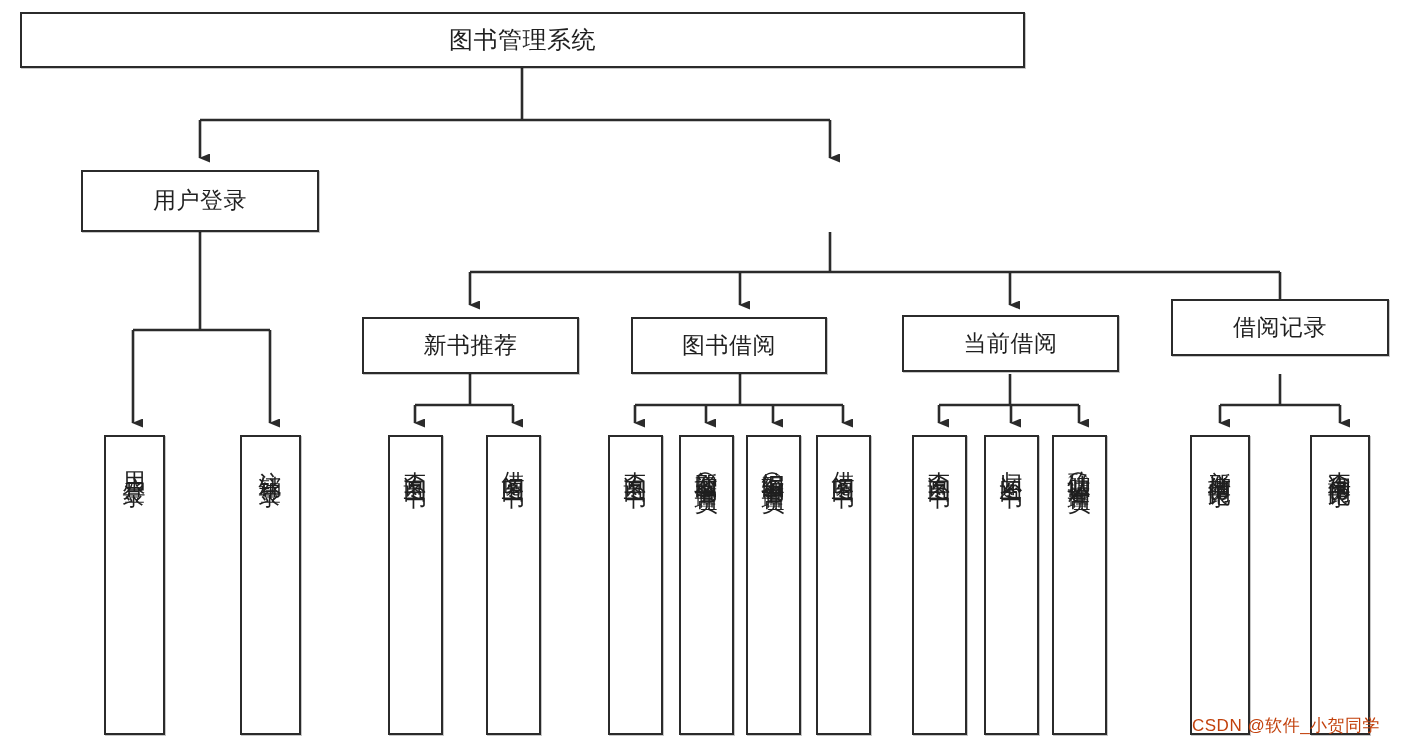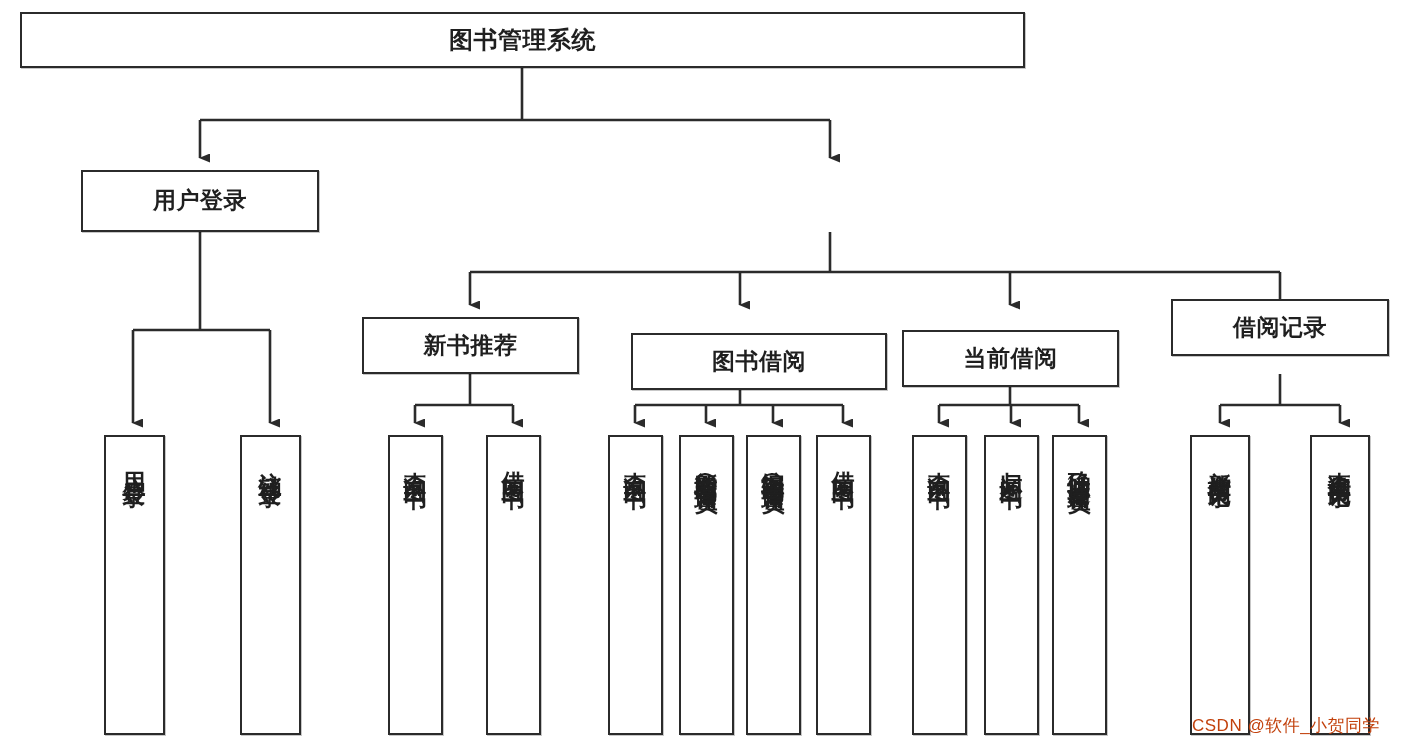--- a/index.html
+++ b/index.html
@@ -29,21 +29,20 @@
   .node {
     position: absolute;
     box-sizing: border-box;
     border: 2px solid #2b2b2b;
     background: #ffffff;
     display: flex;
     align-items: center;
     justify-content: center;
     color: #1a1a1a;
     box-shadow: 1px 1px 0 rgba(0,0,0,0.22);
-    font-weight: bold;
   }
   .node .label {
     display: block;
     text-align: center;
     line-height: 1.18;
     color: #1f1f1f;
   }
   
   .node.horiz .label {
     font-size: 23px;
@@ -141,24 +140,24 @@
     <span class="label">图书管理系统</span>
   </div>
 
   <div class="node horiz" style="left:81px; top:170px; width:238px; height:62px;">
     <span class="label">用户登录</span>
   </div>
 
   <div class="node horiz" style="left:362px; top:317px; width:217px; height:57px;align-items:center;">
     <span class="label">新书推荐</span>
   </div>
-  <div class="node horiz" style="left:631px; top:317px; width:256px; height:57px;margin-top:16px;">
+  <div class="node horiz" style="left:631px; top:317px; width:196px; height:57px;">
     <span class="label">图书借阅</span>
   </div>
-  <div class="node horiz" style="left:902px; top:330px; width:217px; height:57px;">
+  <div class="node horiz" style="left:902px; top:315px; width:217px; height:57px;">
     <span class="label">当前借阅</span>
   </div>
   <div class="node horiz" style="left:1171px; top:299px; width:218px; height:57px;">
     <span class="label">借阅记录</span>
   </div>
 
   <div class="node vert" style="left:104px; top:435px; width:61px; height:300px;">
     <span class="label">用户登录</span>
   </div>
   <div class="node vert" style="left:240px; top:435px; width:61px; height:300px;">

